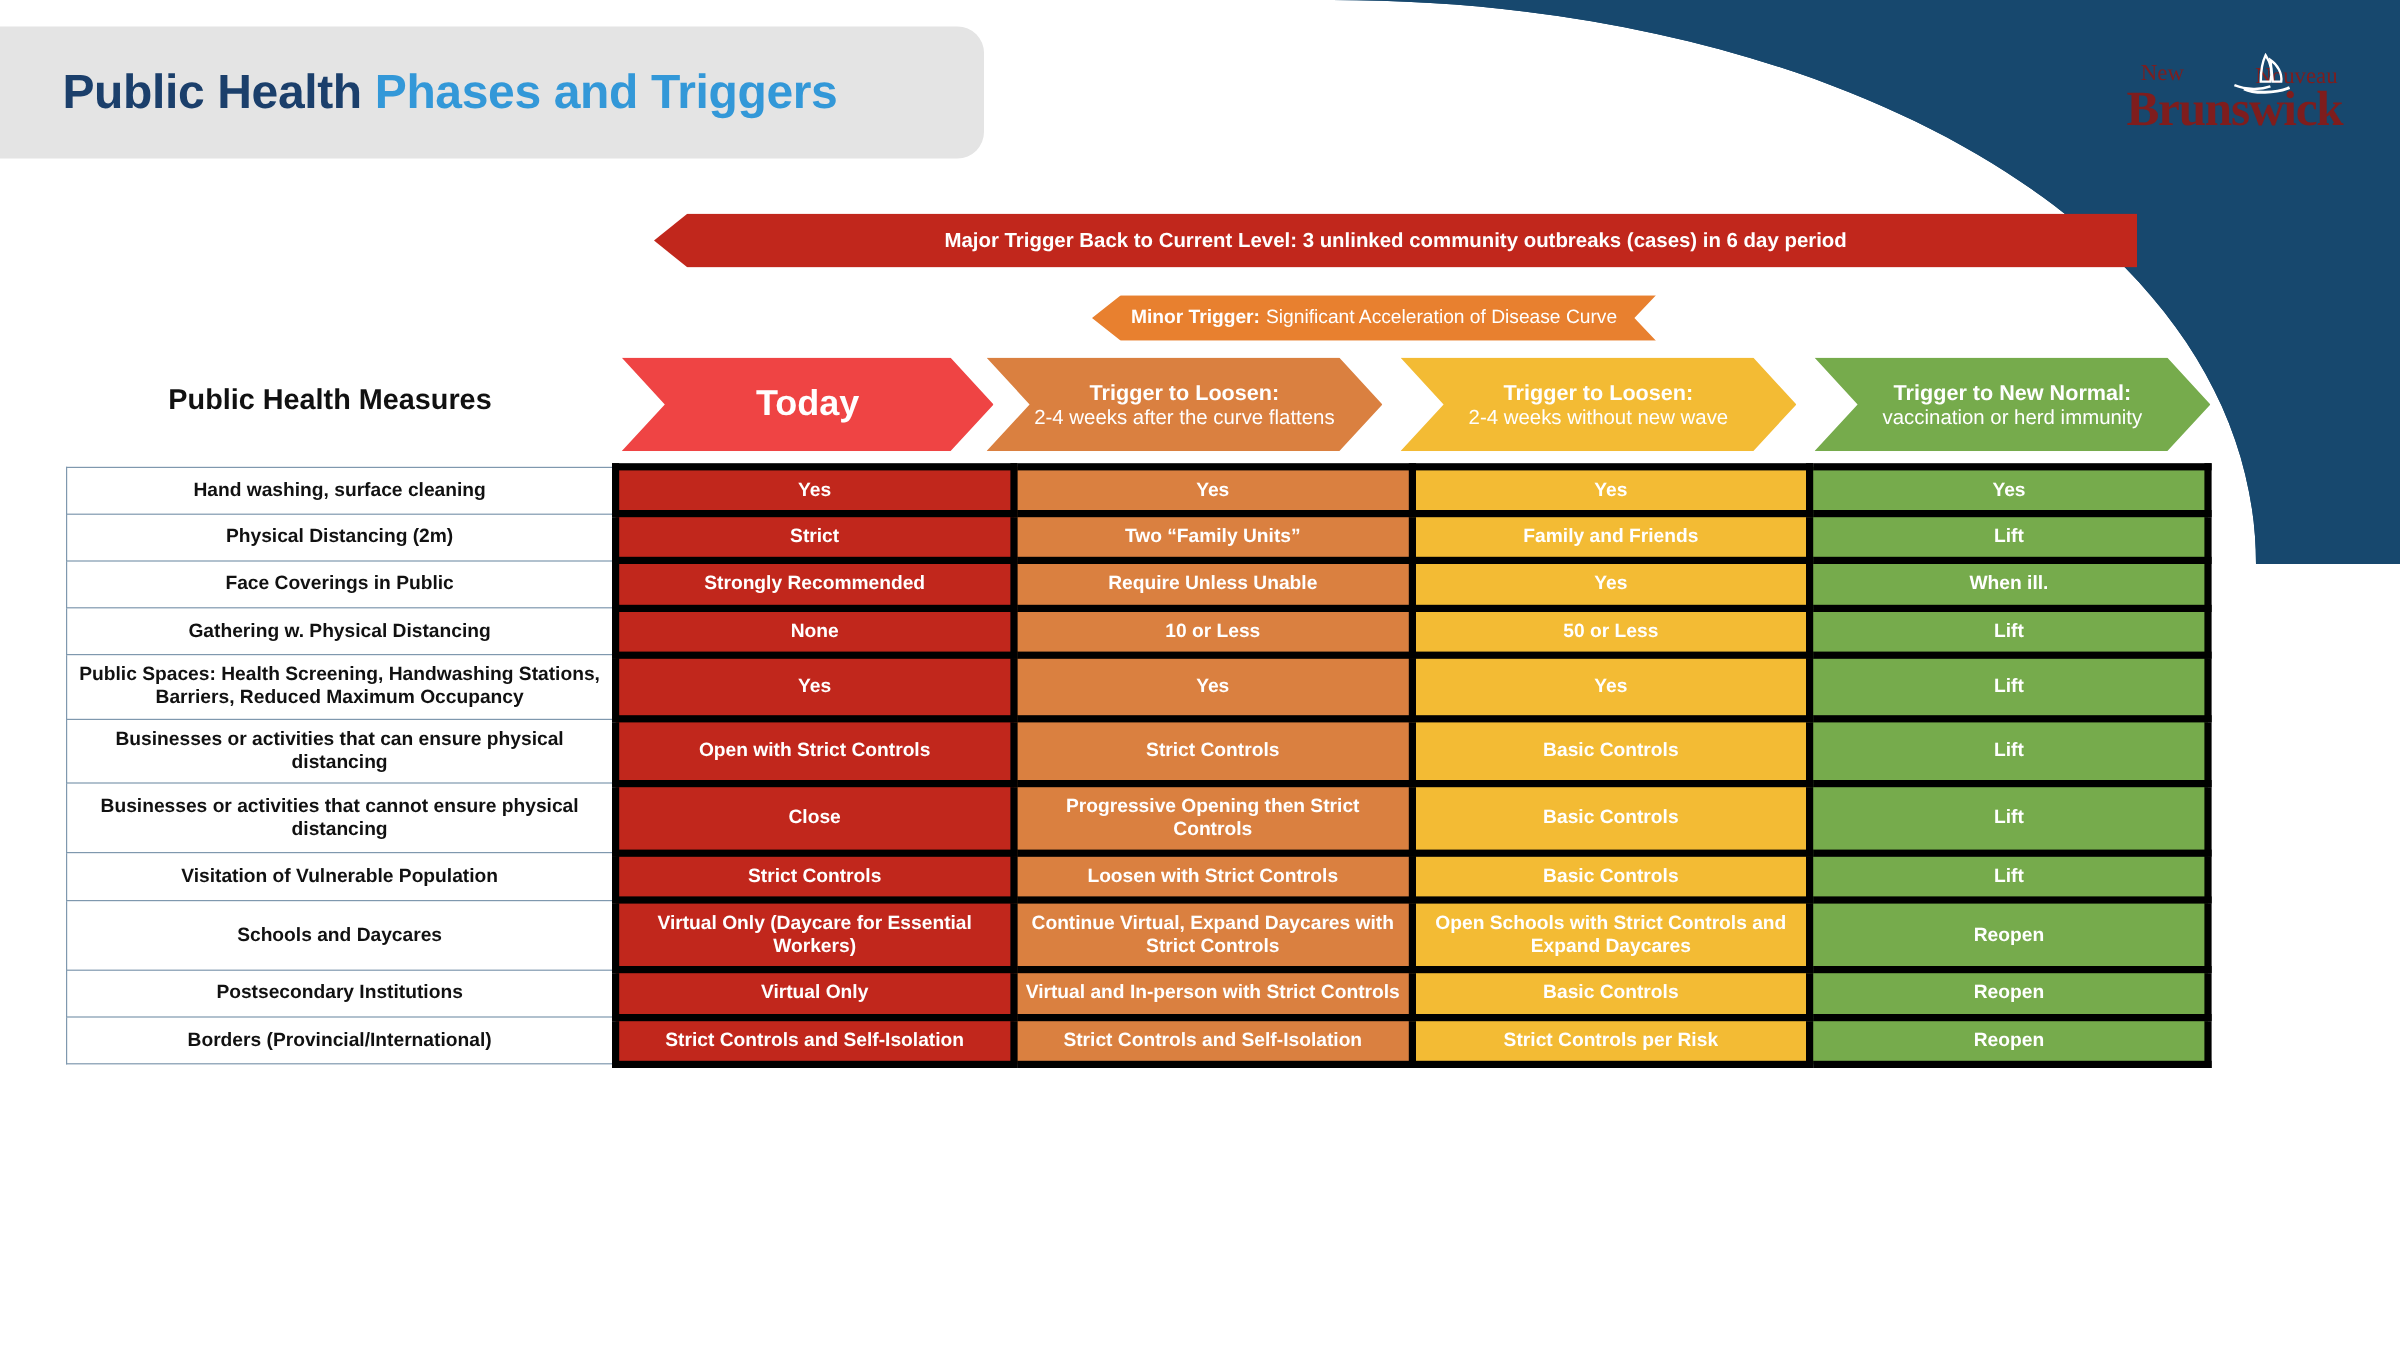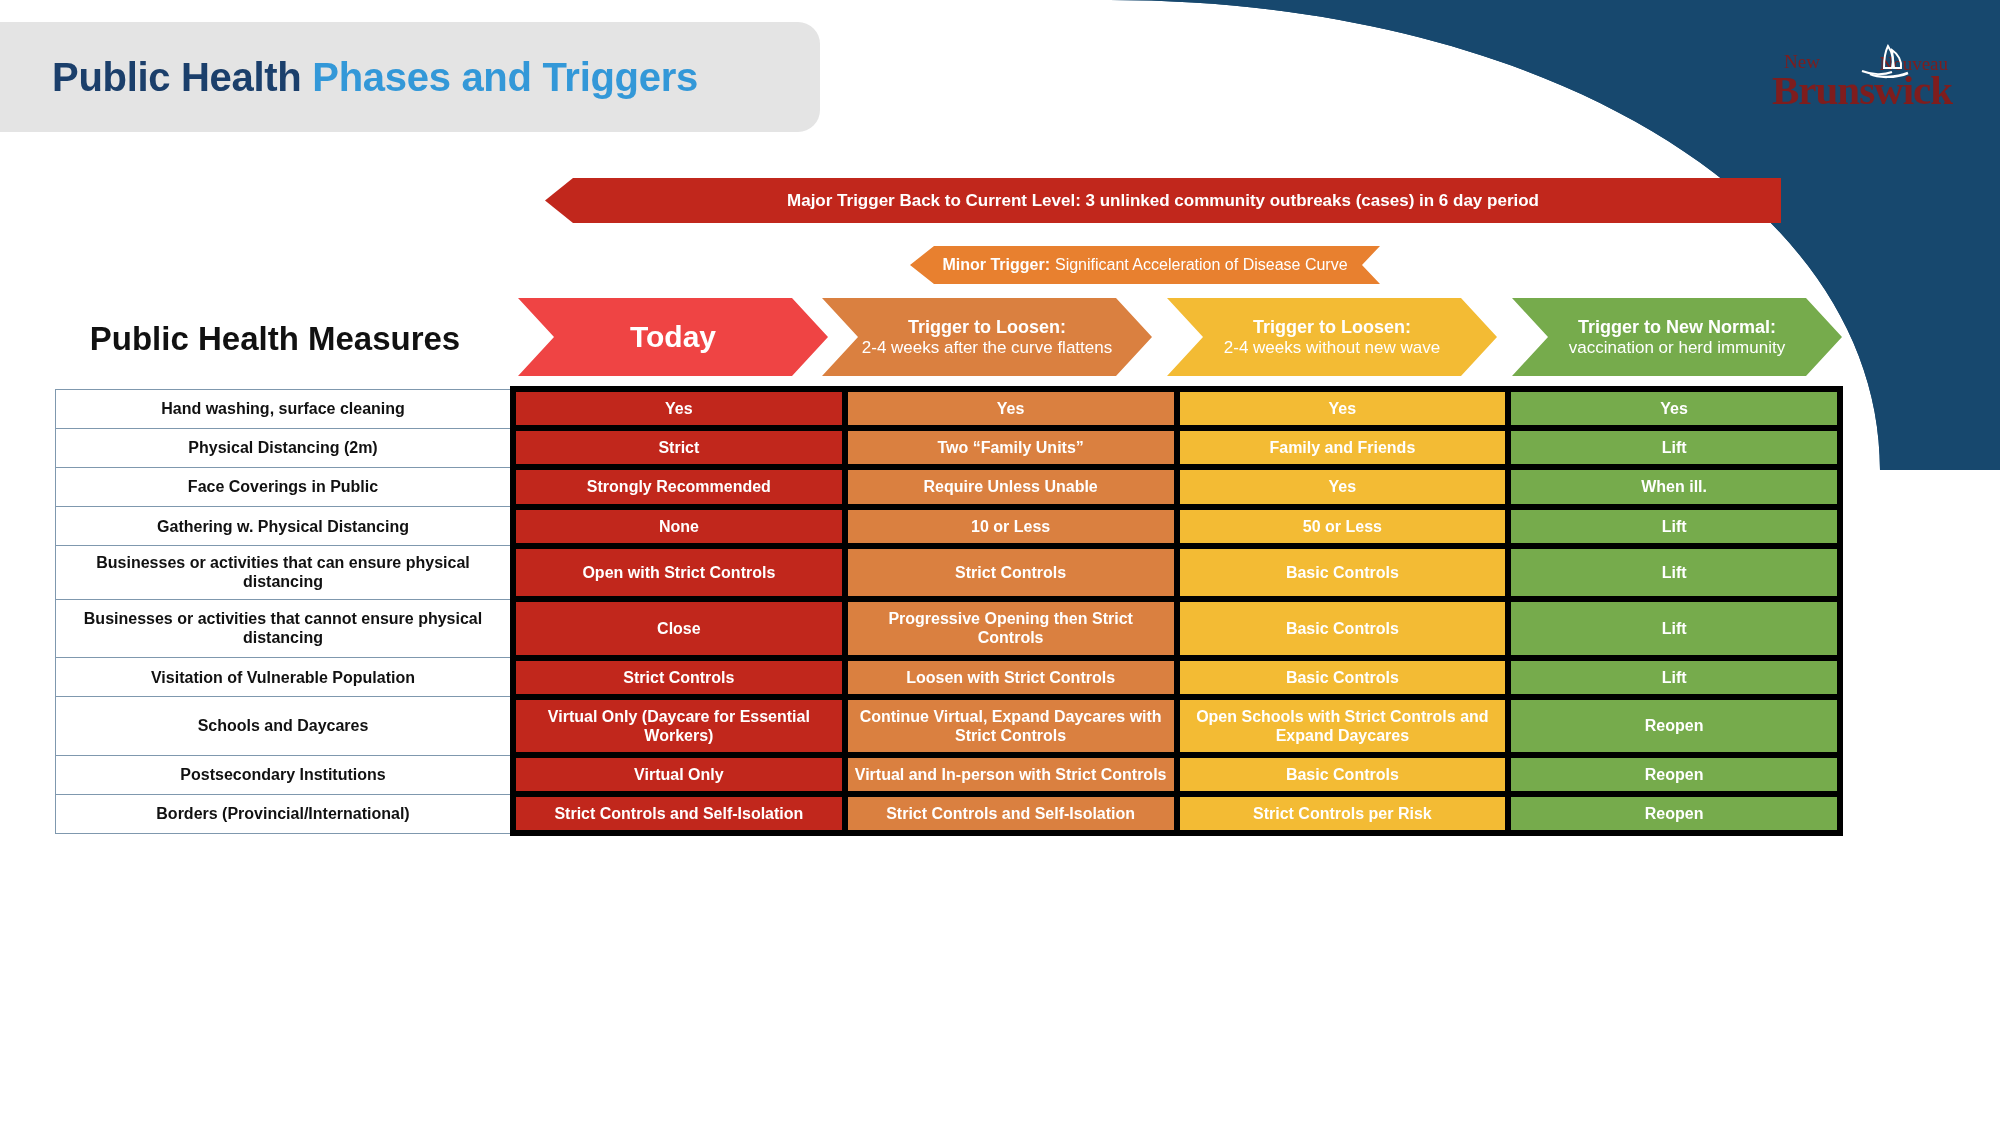--- a/index.html
+++ b/index.html
@@ -59,21 +59,21 @@
     display:flex;flex-direction:column;align-items:center;justify-content:center;
     text-align:center;line-height:1.15;
     clip-path:polygon(0 0, calc(100% - 36px) 0, 100% 50%, calc(100% - 36px) 100%, 0 100%, 36px 50%);
   }
   .phase-header .ph-title{font-weight:bold;font-size:18px;}
   .phase-header .ph-sub{font-size:17px;}
   .phase-header.today .ph-title{font-size:30px;}
   
   .measures-heading{
     position:absolute;left:55px;top:320px;width:440px;
-    text-align:center;font-size:33px;font-weight:bold;color:#111;
+    text-align:center;font-size:24px;font-weight:bold;color:#111;
   }
   
   table.matrix{
     position:absolute;left:55px;top:386px;width:1788px;
     border-collapse:collapse;table-layout:fixed;
   }
   table.matrix td{
     padding:7px 6px;text-align:center;vertical-align:middle;
     font-weight:bold;line-height:1.2;
   }
@@ -166,20 +166,27 @@
         <td class="val c3">When ill.</td>
       </tr>
       <tr>
         <td class="measure">Gathering w. Physical Distancing</td>
         <td class="val c0">None</td>
         <td class="val c1">10 or Less</td>
         <td class="val c2">50 or Less</td>
         <td class="val c3">Lift</td>
       </tr>
       <tr>
+        <td class="measure">Public Spaces: Health Screening, Handwashing Stations, Barriers, Reduced Maximum Occupancy</td>
+        <td class="val c0">Yes</td>
+        <td class="val c1">Yes</td>
+        <td class="val c2">Yes</td>
+        <td class="val c3">Lift</td>
+      </tr>
+      <tr>
         <td class="measure">Businesses or activities that can ensure physical  distancing</td>
         <td class="val c0">Open with Strict Controls</td>
         <td class="val c1">Strict Controls</td>
         <td class="val c2">Basic Controls</td>
         <td class="val c3">Lift</td>
       </tr>
       <tr>
         <td class="measure">Businesses or activities that cannot ensure physical distancing</td>
         <td class="val c0">Close</td>
         <td class="val c1">Progressive Opening then Strict Controls</td>

